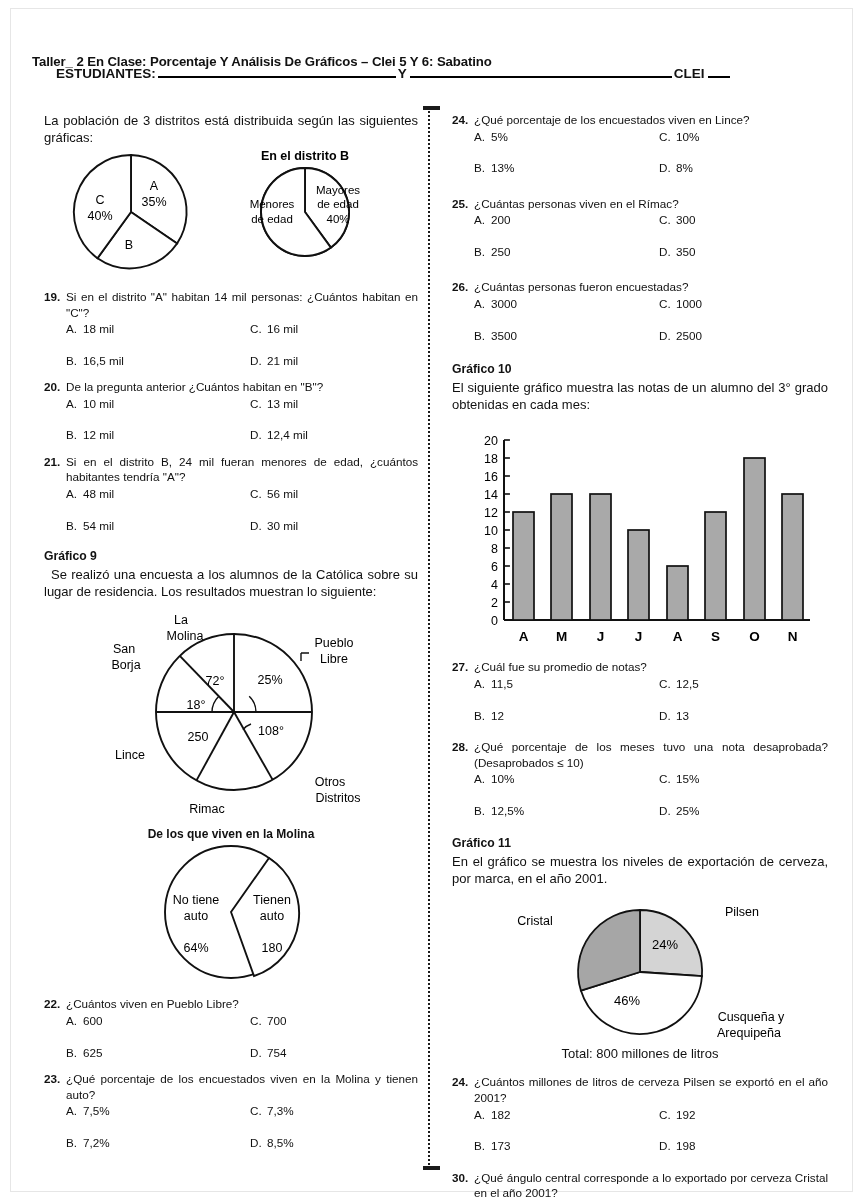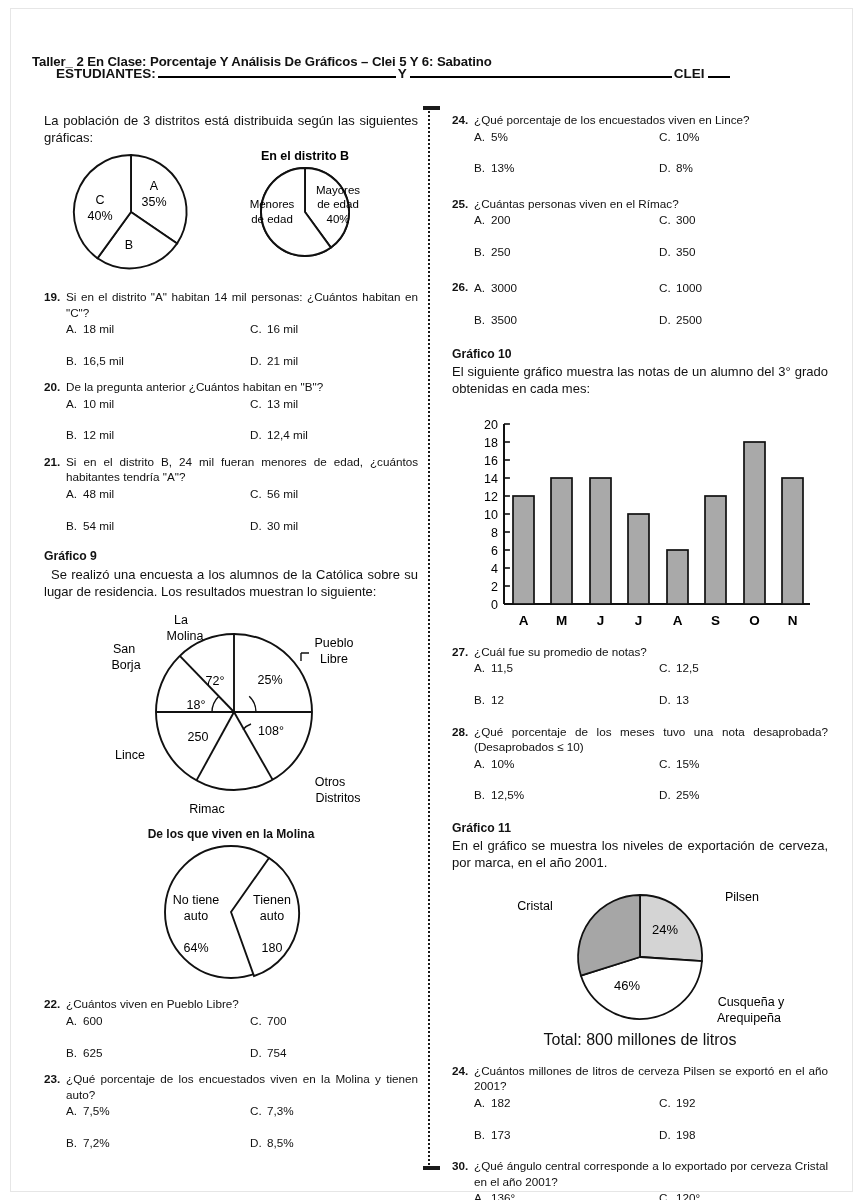--- a/index.html
+++ b/index.html
@@ -340,20 +340,21 @@
         <div class="opt"><span class="ltr">C.</span><span>300</span></div>
         <div class="opt"><span class="ltr">B.</span><span>250</span></div>
         <div class="opt"><span class="ltr">D.</span><span>350</span></div>
       </div>
     </div>
   </div>
 
   <div class="q" style="margin-top:20px">
     <div class="q-num">26.</div>
     <div class="q-body">
+      <div class="q-text">¿Cuántas personas fueron encuestadas?</div>
       <div class="opts">
         <div class="opt"><span class="ltr">A.</span><span>3000</span></div>
         <div class="opt"><span class="ltr">C.</span><span>1000</span></div>
         <div class="opt"><span class="ltr">B.</span><span>3500</span></div>
         <div class="opt"><span class="ltr">D.</span><span>2500</span></div>
       </div>
     </div>
   </div>
 
   <div style="margin-top:18px">
@@ -454,21 +455,21 @@
           <path d="M188,85 L128.9,103.6 A62,62 0 0,1 188,23 Z" fill="#a6a6a6" stroke="#111" stroke-width="1.8"></path>
           <text x="213" y="62" font-size="13" text-anchor="middle">24%</text>
           <text x="175" y="118" font-size="13" text-anchor="middle">46%</text>
           <text x="83" y="38" font-size="12.5" text-anchor="middle">Cristal</text>
           <text x="290" y="29" font-size="12.5" text-anchor="middle">Pilsen</text>
           <text x="299" y="134" font-size="12.5" text-anchor="middle">Cusqueña y</text>
           <text x="297" y="150" font-size="12.5" text-anchor="middle">Arequipeña</text>
         </g>
       </svg>
     </div>
-    <div class="center" style="font-size:16px;margin-top:-16px">Total: 800 millones de litros</div>
+    <div class="center" style="font-size:13px;margin-top:-16px">Total: 800 millones de litros</div>
   </div>
 
   <div class="q" style="margin-top:12px">
     <div class="q-num">24.</div>
     <div class="q-body">
       <div class="q-text">¿Cuántos millones de litros de cerveza Pilsen se exportó en el año 2001?</div>
       <div class="opts">
         <div class="opt"><span class="ltr">A.</span><span>182</span></div>
         <div class="opt"><span class="ltr">C.</span><span>192</span></div>
         <div class="opt"><span class="ltr">B.</span><span>173</span></div>

